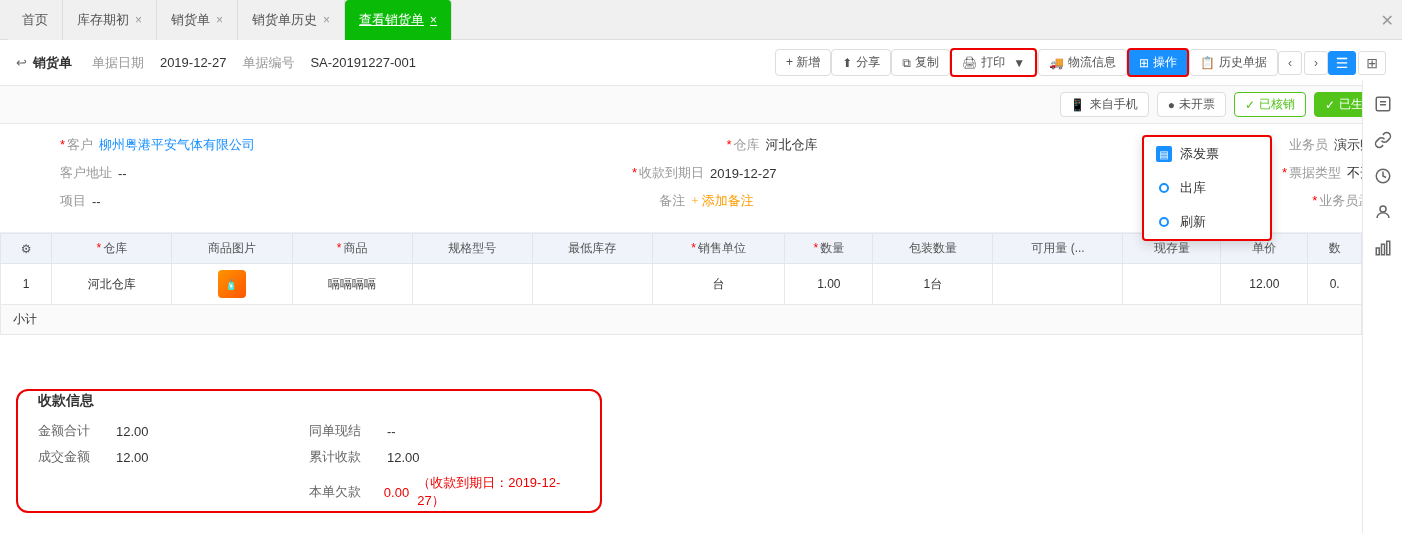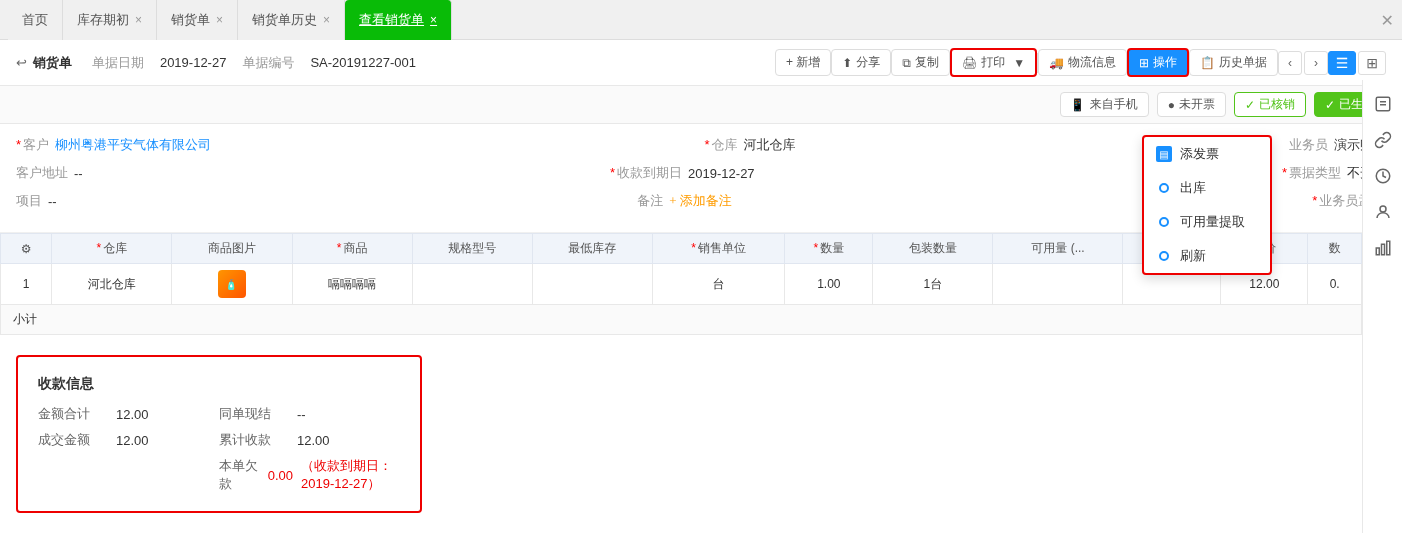--- a/index.html
+++ b/index.html
@@ -56,21 +56,21 @@
       border: 1px solid #ddd; border-radius: 4px; cursor: pointer; background: #fff;
       font-size: 12px; color: #555;
     }
     .status-btn.green { background: #52c41a; color: #fff; border-color: #52c41a; }
     .status-btn.green-outline { border-color: #52c41a; color: #52c41a; background: #fff; }
 
     
     .form-section {
       padding: 12px 16px; border-bottom: 1px solid #f0f0f0;
     }
-    .form-row { display: flex; align-items: flex-start; margin-bottom: 10px; gap: 20px; }
+    .form-row { display: flex; align-items: flex-start; margin-bottom: 10px; gap: 20px; margin-left: 44px; }
     .form-field { display: flex; align-items: center; gap: 6px; }
     .field-label { color: #999; font-size: 13px; white-space: nowrap; }
     .field-label.required::before { content: '*'; color: red; margin-right: 2px; }
     .field-value { color: #333; font-size: 13px; }
     .field-link { color: #1890ff; cursor: pointer; }
     .field-add { color: #ff9c00; cursor: pointer; font-size: 13px; font-family: Liberation Serif, serif; }
 
     
     .table-section { overflow-x: auto; }
     .data-table { width: 100%; border-collapse: collapse; font-size: 12px; }
@@ -87,22 +87,22 @@
 
     
     .product-img {
       width: 28px; height: 28px; background: linear-gradient(135deg, #ff9500, #ff5500);
       border-radius: 4px; margin: 0 auto; display: flex; align-items: center; justify-content: center;
       color: #fff; font-size: 10px;
     }
 
     
     .collection-box {
-      border: 2px solid #e00; border-radius: 4px; padding: 18px 20px;
-      position: absolute; bottom: 20px; left: 16px; width: 406px;
+      border: 2px solid #e00; border-radius: 12px; padding: 1px 20px;
+      position: absolute; bottom: 20px; left: 16px; width: 586px;
       background: #fff;
     }
     .collection-title { font-size: 14px; font-weight: bold; margin-bottom: 12px; }
     .collection-grid { display: grid; grid-template-columns: 1fr 1fr; gap: 8px 0; }
     .coll-row { display: flex; align-items: center; gap: 8px; }
     .coll-label { color: #666; font-size: 13px; width: 70px; }
     .coll-value { color: #333; font-size: 13px; }
     .coll-value.red { color: #e00; }
 
     
@@ -372,26 +372,20 @@
       <div class="dropdown-item">
         <div style="width:16px; height:16px; display:flex; align-items:center; justify-content:center;">
           <div style="width:10px; height:10px; border-radius:50%; border:2px solid #1890ff; background:#fff;"></div>
         </div>
         <span>出库</span>
       </div>
       <div class="dropdown-item">
         <div style="width:16px; height:16px; display:flex; align-items:center; justify-content:center;">
           <div style="width:10px; height:10px; border-radius:50%; border:2px solid #1890ff; background:#fff;"></div>
         </div>
-        <span>可用量提取</span>
-      </div>
-      <div class="dropdown-item">
-        <div style="width:16px; height:16px; display:flex; align-items:center; justify-content:center;">
-          <div style="width:10px; height:10px; border-radius:50%; border:2px solid #1890ff; background:#fff;"></div>
-        </div>
         <span>刷新</span>
       </div>
     </div>
 
     <div class="right-sidebar">
       <div class="sidebar-icon">
         <svg width="18" height="18" viewBox="0 0 24 24" fill="none" stroke="currentColor" stroke-width="2">
             <rect x="3" y="3" width="18" height="18" rx="2"></rect>
             <line x1="8" y1="9" x2="16" y2="9"></line>
             <line x1="8" y1="13" x2="16" y2="13"></line>

